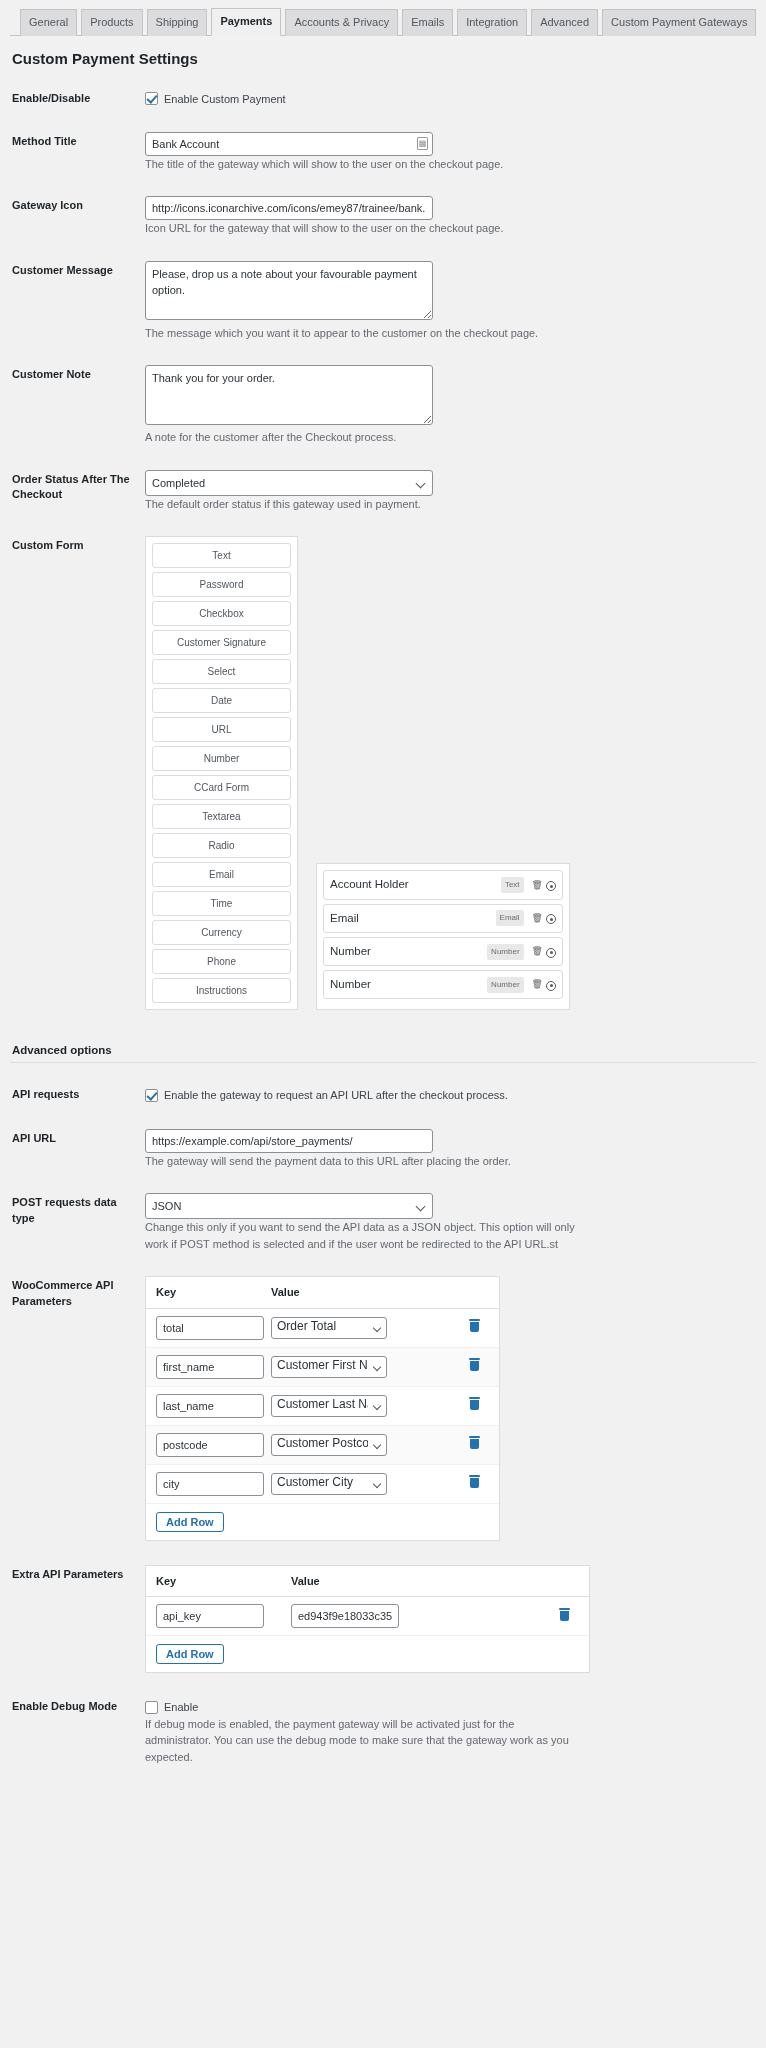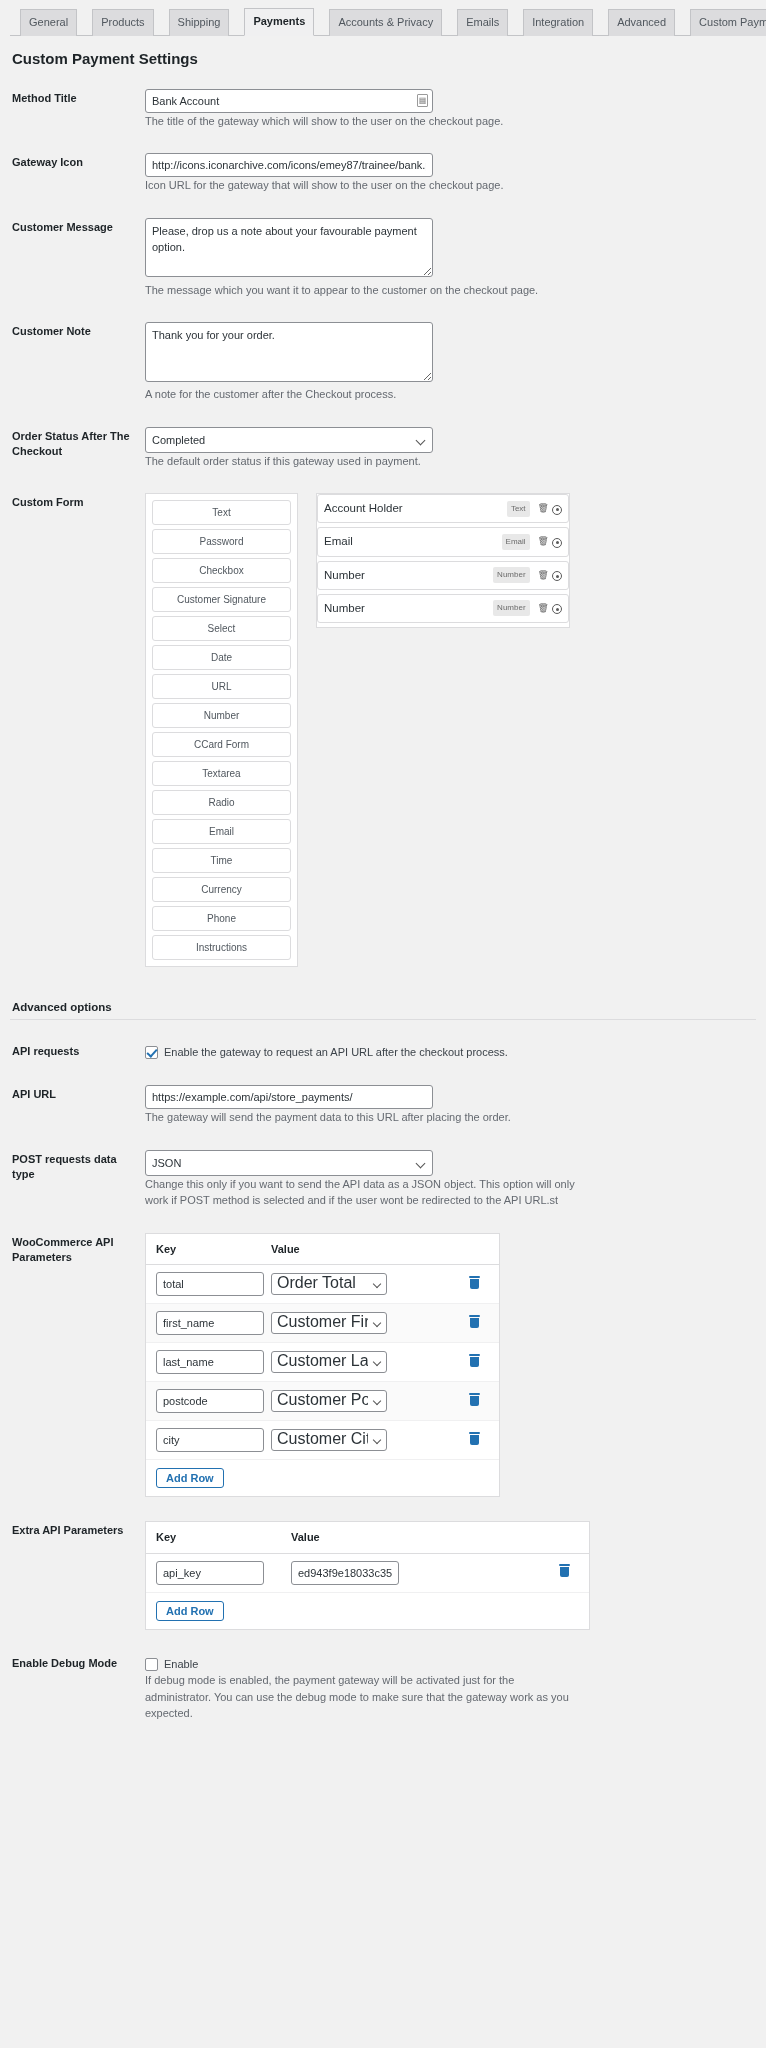--- a/index.html
+++ b/index.html
@@ -24,21 +24,21 @@
     background:#f1f1f1;
   }
   .nav-tab {
     background:#dcdcde;
     border:1px solid #c3c4c7;
     border-bottom:none;
     color:#50575e;
     padding:4px 8px 5px 8px;
     font-size:11px;
     line-height:1.5;
-    margin:0 15px -1px 0;
+    margin:0 4px -1px 0;
     white-space:nowrap;
     cursor:pointer;
   }
   .nav-tab.active {
     background:#f0f0f1;
     border-bottom:1px solid #f0f0f1;
     color:#1d2327;
     font-weight:600;
   }
 
@@ -138,21 +138,21 @@
   }
 
   
   .section-head {
     font-size:11.5px; font-weight:bold; color:#1d2327;
     margin:22px 0 0 2px;
   }
   .section-rule { border:none; border-top:1px solid #dcdcde; margin:6px 0 0 0; }
 
   
-  .builder { display:flex; gap:18px; align-items:flex-start; }
+  .builder { display:flex; gap:18px; align-items:flex-end; }
   .builder-left {
     width:153px;
     background:#fff;
     border:1px solid #dcdcde;
     padding:6px;
   }
   .ftype {
     border:1px solid #dcdcde;
     border-radius:3px;
     background:#fff;
@@ -161,20 +161,21 @@
     text-align:center;
     padding:4px 0;
     margin-bottom:4px;
     cursor:move;
   }
   .ftype:last-child { margin-bottom:0; }
   .builder-right {
     width:254px;
     background:#fff;
     border:1px solid #dcdcde;
+    padding:6px;
   }
   .fitem {
     border:1px solid #dcdcde;
     border-radius:3px;
     background:#fff;
     display:flex; align-items:center;
     padding:5px 6px;
     margin-bottom:4px;
     cursor:move;
   }
@@ -213,21 +214,21 @@
     padding:7px 10px;
     border-bottom:1px solid #f0f0f1;
     background:#fafafa;
   }
   .rep-row:nth-child(even) { background:#fff; }
   .col-key { width:115px; }
   .col-key.wide-gap { width:135px; }
   .col-val { flex:1; }
   .col-act { width:30px; text-align:center; }
   .rep-row input[type=text] { width:108px; }
-  .rep-row select { width:116px; height:22px; font-size:16px; padding:0 18px 3px 5px; }
+  .rep-row select { width:116px; height:22px; font-size:12px; padding:0 18px 3px 5px; }
   .rep-row .sel-wrap::after { top:8px; right:7px; width:5px; height:5px; }
   .rep-foot { padding:8px 10px; background:#fff; }
   .btn-add {
     background:#fff; color:#2271b1;
     border:1px solid #2271b1; border-radius:3px;
     font-size:11px; font-weight:600;
     padding:3px 9px; cursor:pointer;
     font-family:"Liberation Sans", sans-serif;
   }
   .trash {
@@ -260,20 +261,29 @@
       <a class="nav-tab">Integration</a>
       <a class="nav-tab">Advanced</a>
       <a class="nav-tab">Custom Payment Gateways</a>
     </nav>
 
   <h2 class="page-title">Custom Payment Settings</h2>
 
   <table class="form-table">
     <tbody>
 
+      <tr>
+        <th>Enable/Disable</th>
+        <td>
+          <div class="cb-row">
+            <input type="checkbox" checked="" style="">
+            <label>Enable Custom Payment</label>
+          </div>
+        </td>
+      </tr>
 
       <tr>
         <th>Method Title</th>
         <td>
           <span class="input-with-icon">
             <input type="text" value="Bank Account" style="">
             <span class="field-icon">▦</span>
           </span>
           <div class="desc">The title of the gateway which will show to the user on the checkout page.</div>
         </td>

